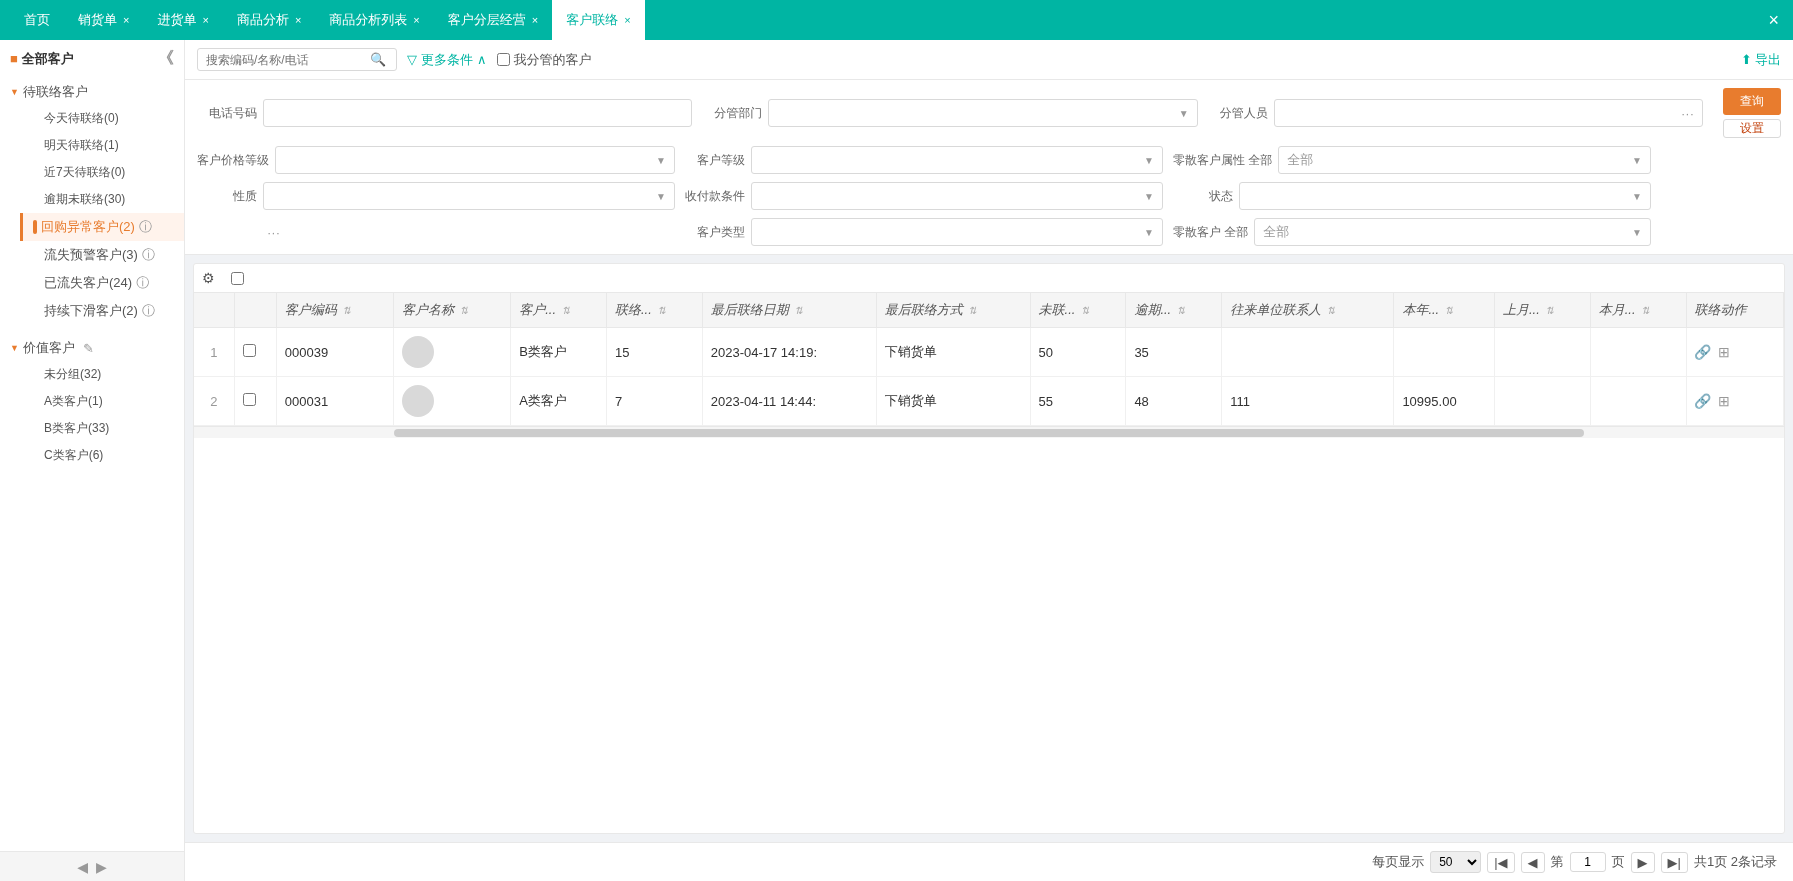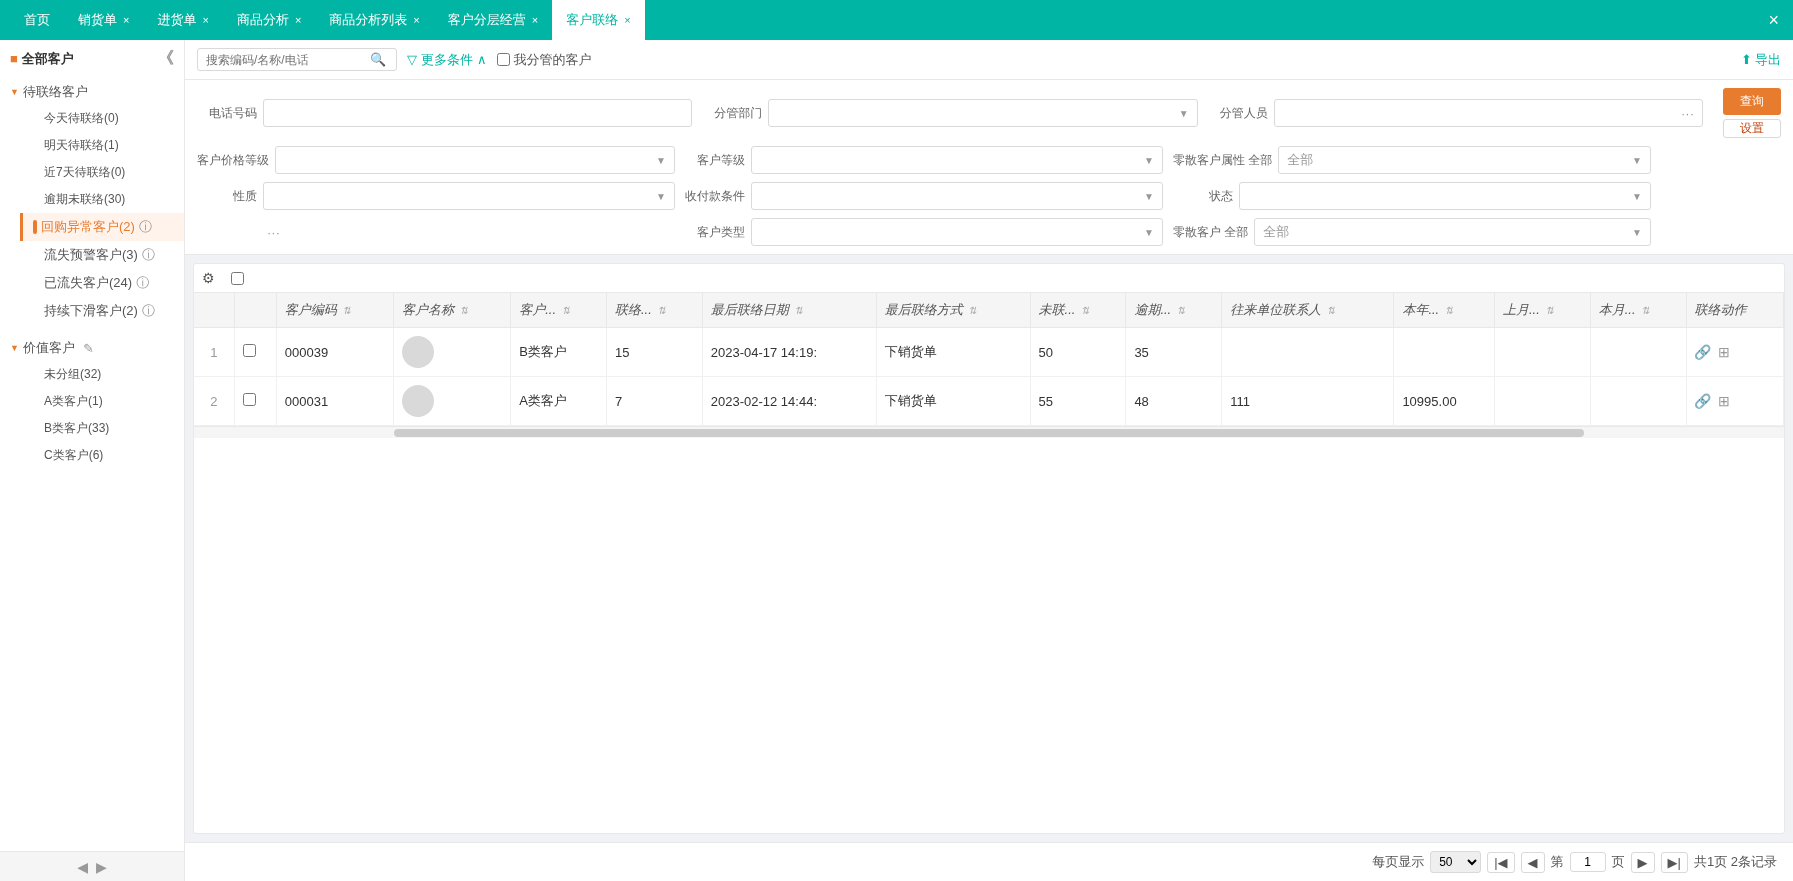--- a/index.html
+++ b/index.html
@@ -480,21 +480,21 @@
             <td>2</td>
             <td>
               <input type="checkbox" style="">
             </td>
             <td>000031</td>
             <td>
               <span class="avatar-blur"></span>
             </td>
             <td>A类客户</td>
             <td>7</td>
-            <td>2023-02-12 14:44:</td>
+            <td>2023-04-11 14:44:</td>
             <td>
               <span class="link">下销货单</span>
             </td>
             <td>55</td>
             <td>48</td>
             <td>111</td>
             <td>10995.00</td>
             <td></td>
             <td></td>
             <td>

